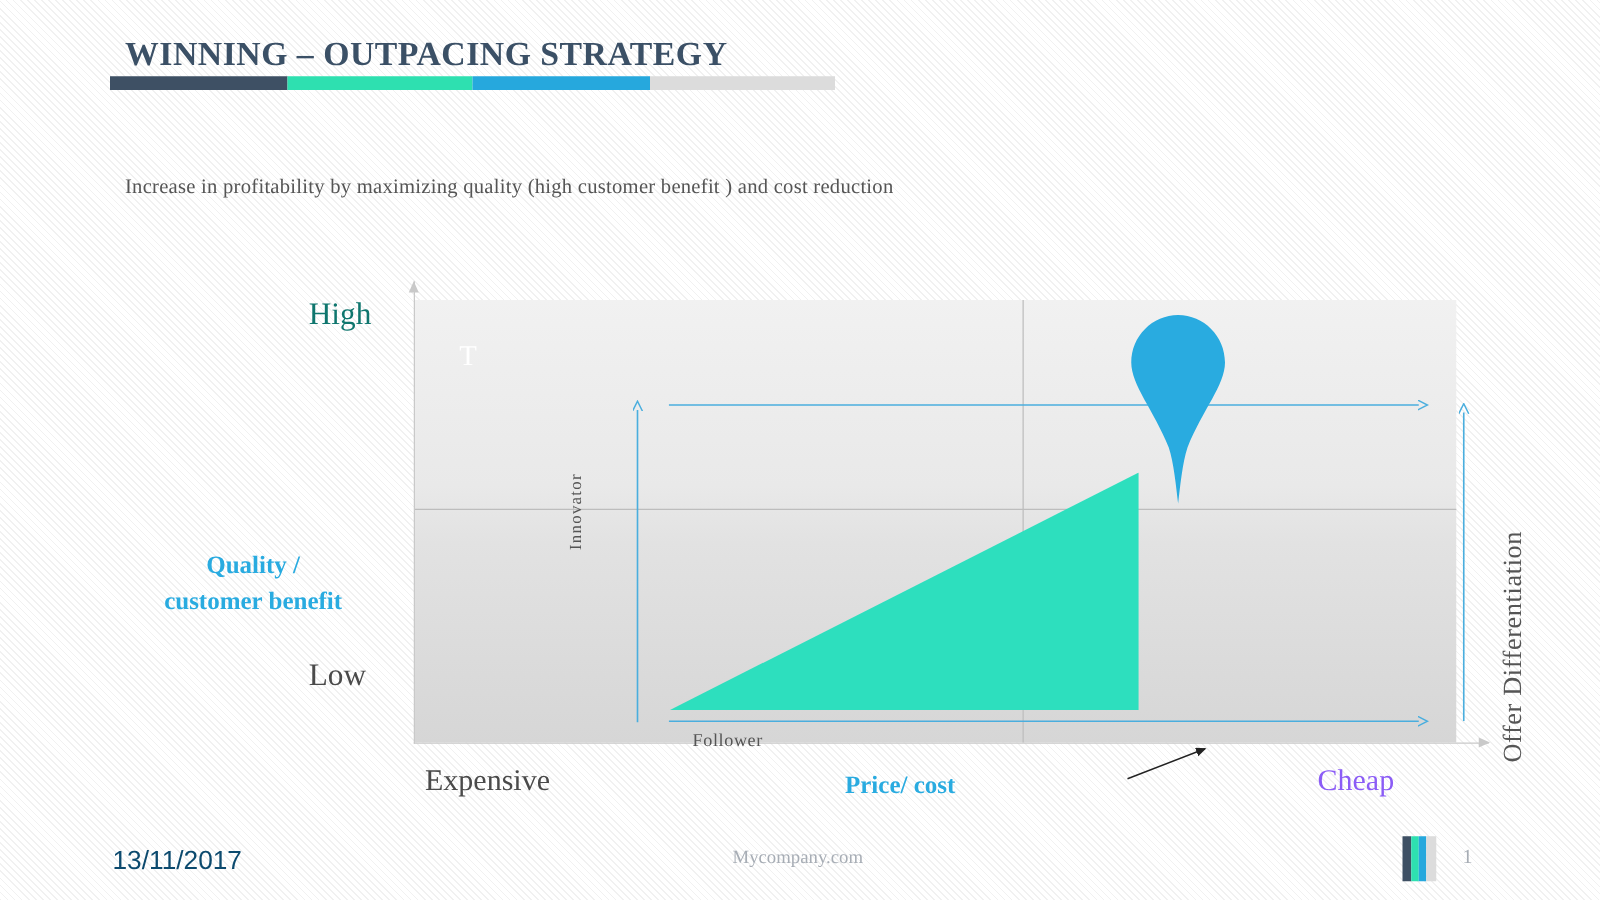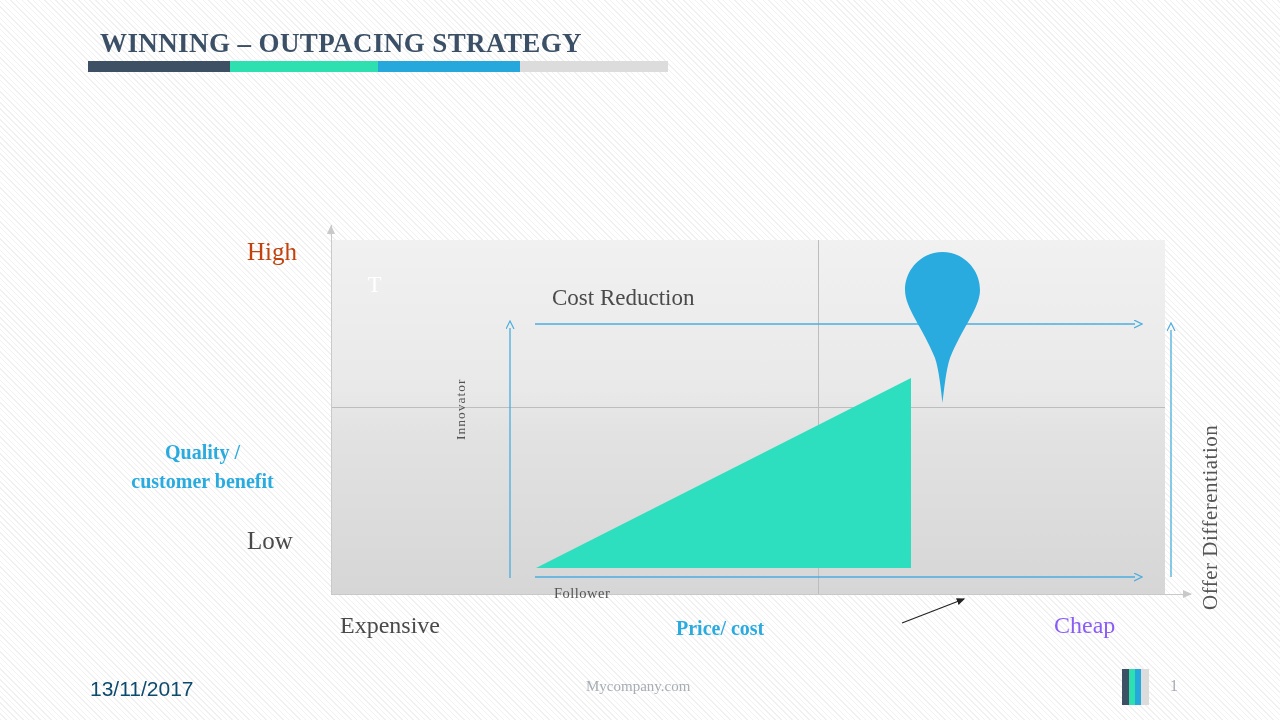--- a/index.html
+++ b/index.html
@@ -262,21 +262,21 @@
     transform: rotate(-90deg);
     transform-origin: left top;
   }
 
   .lbl-high {
     position: absolute;
     left: 247px;
     top: 238px;
     font-family: "Liberation Serif", serif;
     font-size: 25px;
-    color: #c2410c;
+    color: #0f766e;
   }
   .lbl-low {
     position: absolute;
     left: 247px;
     top: 527px;
     font-family: "Liberation Serif", serif;
     font-size: 25px;
     color: #4a4a4a;
   }
   .lbl-quality {
@@ -364,20 +364,21 @@
 
   <div class="slide-title">WINNING – OUTPACING STRATEGY</div>
 
   <div class="title-rule">
     <div class="seg seg-1" style="background:#3e5064"></div>
     <div class="seg seg-2" style="background:#2ee0b0"></div>
     <div class="seg seg-3" style="background:#26a8dd"></div>
     <div class="seg seg-4" style="background:#dcdcdc"></div>
   </div>
 
+  <div class="subtitle">Increase in profitability by maximizing quality (high customer  benefit ) and cost reduction</div>
 
   <div class="lbl-high">High</div>
   <div class="lbl-low">Low</div>
 
   <div class="lbl-quality">
     <span>Quality /</span><br>
     <span>customer benefit</span>
   </div>
 
   <div class="lbl-expensive">Expensive</div>
@@ -435,21 +436,20 @@
 
       <svg class="arrow-blue-v-right" viewBox="0 0 10 255">
         <defs>
           <marker id="bluehead-u2" markerWidth="9" markerHeight="9" refX="1" refY="4" orient="auto" markerUnits="userSpaceOnUse">
             <path d="M0,0 L8,4 L0,8" fill="none" stroke="#4aaede" stroke-width="1.2"></path>
           </marker>
         </defs>
         <line x1="5" y1="255" x2="5" y2="8" stroke="#4aaede" stroke-width="1.3" marker-end="url(#bluehead-u2)"></line>
       </svg>
 
-      <div class="lbl-cost-reduction">Cost Reduction</div>
       <div class="lbl-innovator">Innovator</div>
       <div class="lbl-follower">Follower</div>
       <div class="lbl-offer-diff">Offer Differentiation</div>
 
 
       <svg class="pin" viewBox="0 0 85 155">
         <path d="M42.5,2 C63,2 80,19 80,40 C80,58 62,78 50,108 C46,120 44,140 42.5,153 C41,140 39,120 35,108 C23,78 5,58 5,40 C5,19 22,2 42.5,2 Z" fill="#29abe0"></path>
       </svg>
       <div class="pin-letter">T</div>
 

